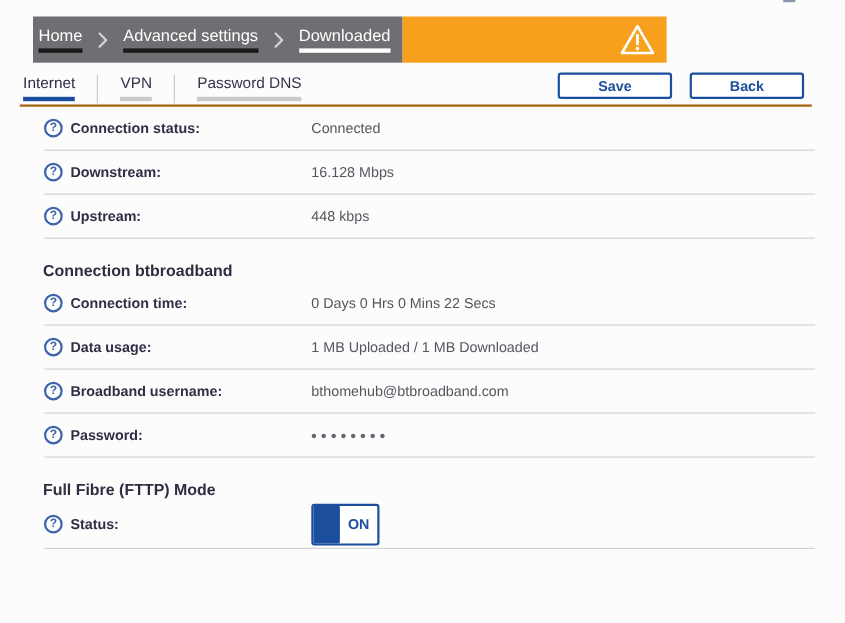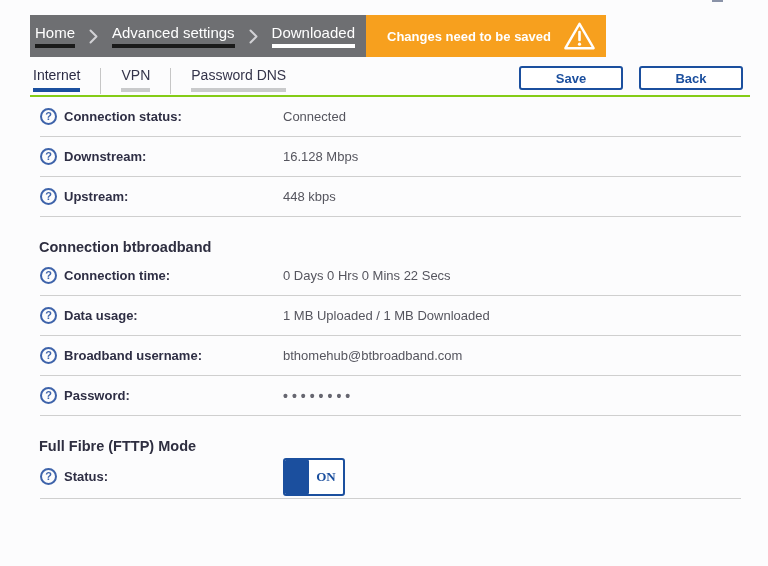--- a/index.html
+++ b/index.html
@@ -23,22 +23,22 @@
   .u-light { background:#ffffff; }
   .chevron { margin:0 14px; display:flex; align-items:center; }
   .banner {
     width:240px; background:#f7a01e; display:flex; align-items:center;
     justify-content:flex-end; gap:12px; padding-right:10px;
   }
   .banner-text { color:#ffffff; font-size:13px; font-weight:bold; white-space:nowrap; }
 
   
   .tabbar {
-    position:absolute; left:30px; top:57px; width:720px; height:40px;
-    border-bottom:2px solid #84cc16;
+    position:absolute; left:18px; top:57px; width:720px; height:40px;
+    border-bottom:2px solid #a16207;
   }
   .tabs { display:flex; align-items:flex-start; padding-top:11px; }
   .tab { display:flex; flex-direction:column; padding:0 14px; cursor:pointer; }
   .tab:first-child { padding-left:3px; }
   .tab-label { font-size:14px; line-height:15px; color:#34344a; white-space:nowrap; }
   .tab-underline { height:4px; margin-top:5px; background:#c9cacb; }
   .tab.active .tab-label { color:#2b2b44; }
   .tab.active .tab-underline { background:#1b4f9e; }
   .tab-sep { width:1px; height:26px; background:#c6c6c6; margin:0 6px; }
   .btn {
@@ -62,21 +62,21 @@
   .qicon {
     width:17px; height:17px; border:2px solid #3e63aa; border-radius:50%;
     color:#3e63aa; font-size:11px; font-weight:bold; line-height:13px; text-align:center;
     flex:0 0 17px; cursor:pointer;
   }
   .row-label { margin-left:7px; font-size:13px; font-weight:bold; color:#2e2e44;text-align:center; }
   .row-value { position:absolute; left:243px; font-size:13px; color:#55555e; }
   .row-value.masked { font-size:14px; font-weight:bold; letter-spacing:4px; color:#666670; }
   .toggle {
     position:absolute; left:243px; width:62px; height:38px; background:#ffffff;
-    border:2px solid #1b4f9e; border-radius:3px; display:flex; align-items:stretch; cursor:pointer;font-family:Liberation Serif, serif;
+    border:2px solid #1b4f9e; border-radius:3px; display:flex; align-items:stretch; cursor:pointer;
   }
   .toggle-knob { width:24px; background:#1b4f9e; border-radius:1px; }
   .toggle-label {
     flex:1; display:flex; align-items:center; justify-content:center;
     font-size:13px; font-weight:bold; color:#1b4f9e;
   }
 </style>
 </head>
 <body>
 
@@ -106,21 +106,20 @@
             <polyline points="1.5,1.5 7.5,7.5 1.5,13.5" fill="none" stroke="#d2d2d6" stroke-width="2" stroke-linecap="round" stroke-linejoin="round"></polyline>
           </svg>
   </span>
 
   <span class="crumb">
     <span class="crumb-label">Downloaded</span>
     <span class="crumb-underline u-light"></span>
   </span>
 </nav>
     <div class="banner">
-      <span class="banner-text">Changes need to be saved</span>
       <span style="display:flex;align-items:center;">
         <svg width="33" height="30" viewBox="0 0 33 30">
           <path d="M16.5 2.8 L30.6 27.2 H2.4 Z" fill="none" stroke="#ffffff" stroke-width="2.4" stroke-linejoin="round"></path>
           <line x1="16.5" y1="11" x2="16.5" y2="19" stroke="#ffffff" stroke-width="2.6" stroke-linecap="round"></line>
           <circle cx="16.5" cy="23.2" r="1.6" fill="#ffffff"></circle>
         </svg>
       </span>
     </div>
   </div>
 

